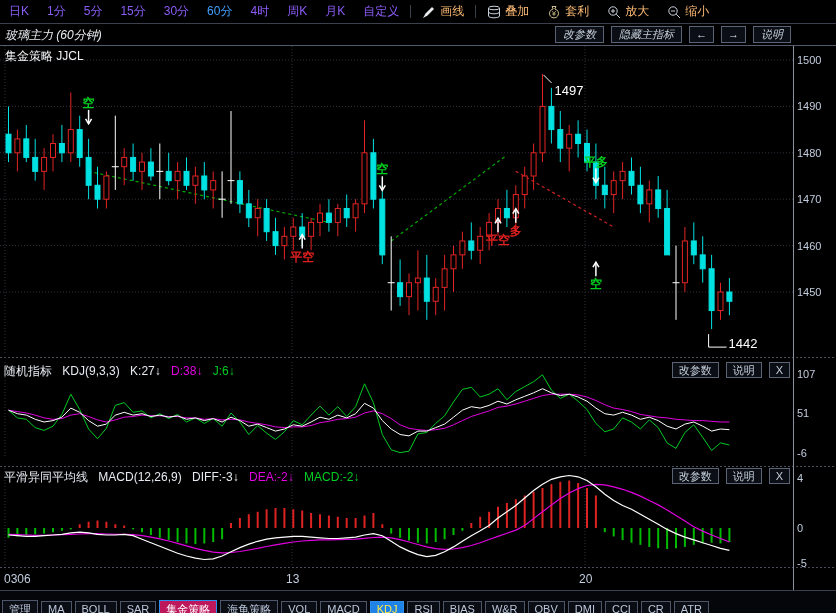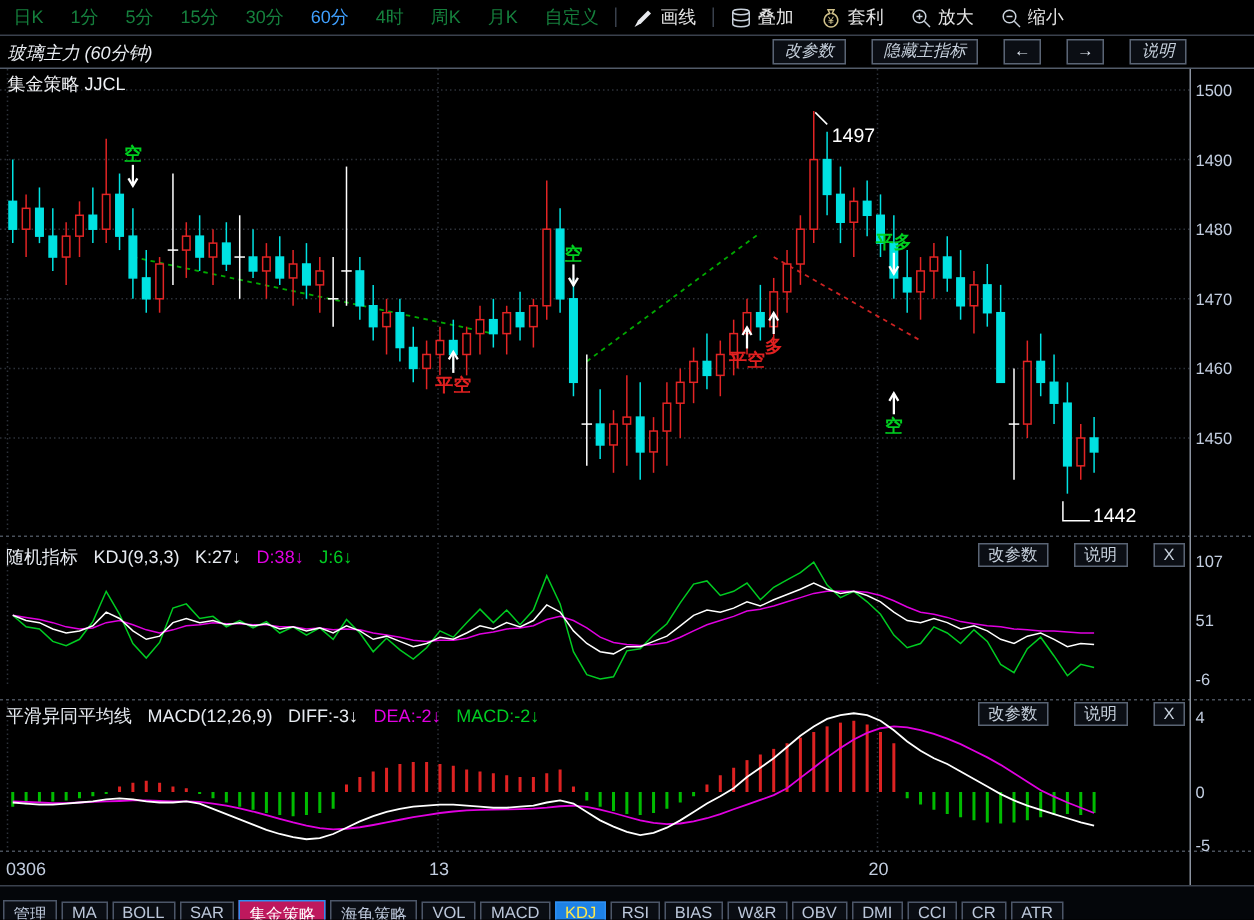--- a/index.html
+++ b/index.html
@@ -2,29 +2,29 @@
 <html><head>
 <meta charset="utf-8">
 <style>
   html,body{margin:0;padding:0;background:#000;}
   body{width:836px;height:613px;position:relative;overflow:hidden;
        font-family:"Liberation Sans",sans-serif;color:#c6d0dc;}
   .abs{position:absolute;}
   
   #top-toolbar{top:0;left:0;width:836px;height:23px;display:flex;align-items:center;
        border-bottom:1px solid #3a414d;background:#000;z-index:2;}
-  .period{padding:0 9px;font-size:12px;color:#15803d;white-space:nowrap;}
+  .period{padding:0 9px;font-size:12px;color:#8b5cf6;white-space:nowrap;}
   .period.active{color:#3fa0ff;}
-  .tool{display:flex;align-items:center;gap:4px;padding:0 9px;font-size:12px;color:#e5e5e5;white-space:nowrap;}
+  .tool{display:flex;align-items:center;gap:4px;padding:0 9px;font-size:12px;color:#fdba74;white-space:nowrap;}
   .vsep{width:1px;height:13px;background:#39404c;margin:0 2px;}
   
   #title-row{top:24px;left:0;width:836px;height:21px;background:#000;
        border-bottom:1px solid #525b69;z-index:2;font-style:italic;}
   #symbol-title{position:absolute;left:5px;top:3px;font-size:12px;color:#e8ebf0;}
-  .btn-row{position:absolute;display:flex;gap:17px;align-items:center;padding-left:48px;}
+  .btn-row{position:absolute;display:flex;gap:7px;align-items:center;padding-left:48px;}
   #title-buttons{right:45px;top:2px;}
   .tbtn{border:1px solid #5a6474;background:#0b0e14;color:#c6d0dc;font-size:11px;
        line-height:15px;height:17px;padding:0 7px;white-space:nowrap;box-sizing:border-box;}
   .tbtn.arrow{padding:0 6px;font-weight:bold;color:#dde4ee;}
   .pbtn{border:1px solid #5a6474;background:#0b0e14;color:#c6d0dc;font-size:11px;
        line-height:14px;height:16px;padding:0 6px;white-space:nowrap;box-sizing:border-box;}
   
   #strategy-label{left:5px;top:48px;font-size:12px;color:#f0f2f5;z-index:2;}
   .panel-header{font-size:12px;z-index:2;white-space:nowrap;}
   .panel-header .w{color:#e6eaf0;}

